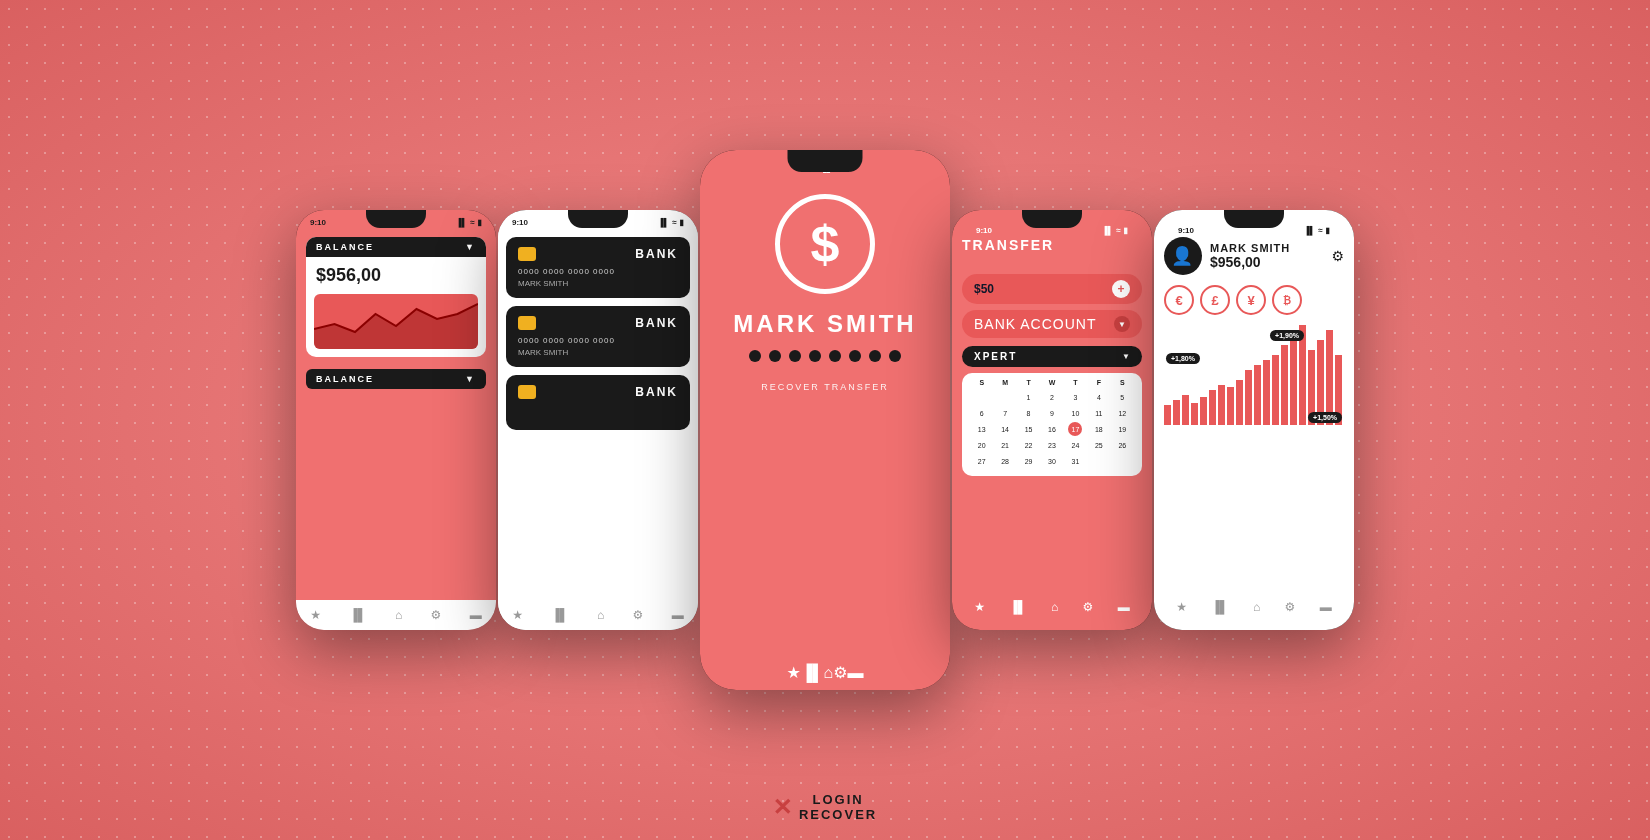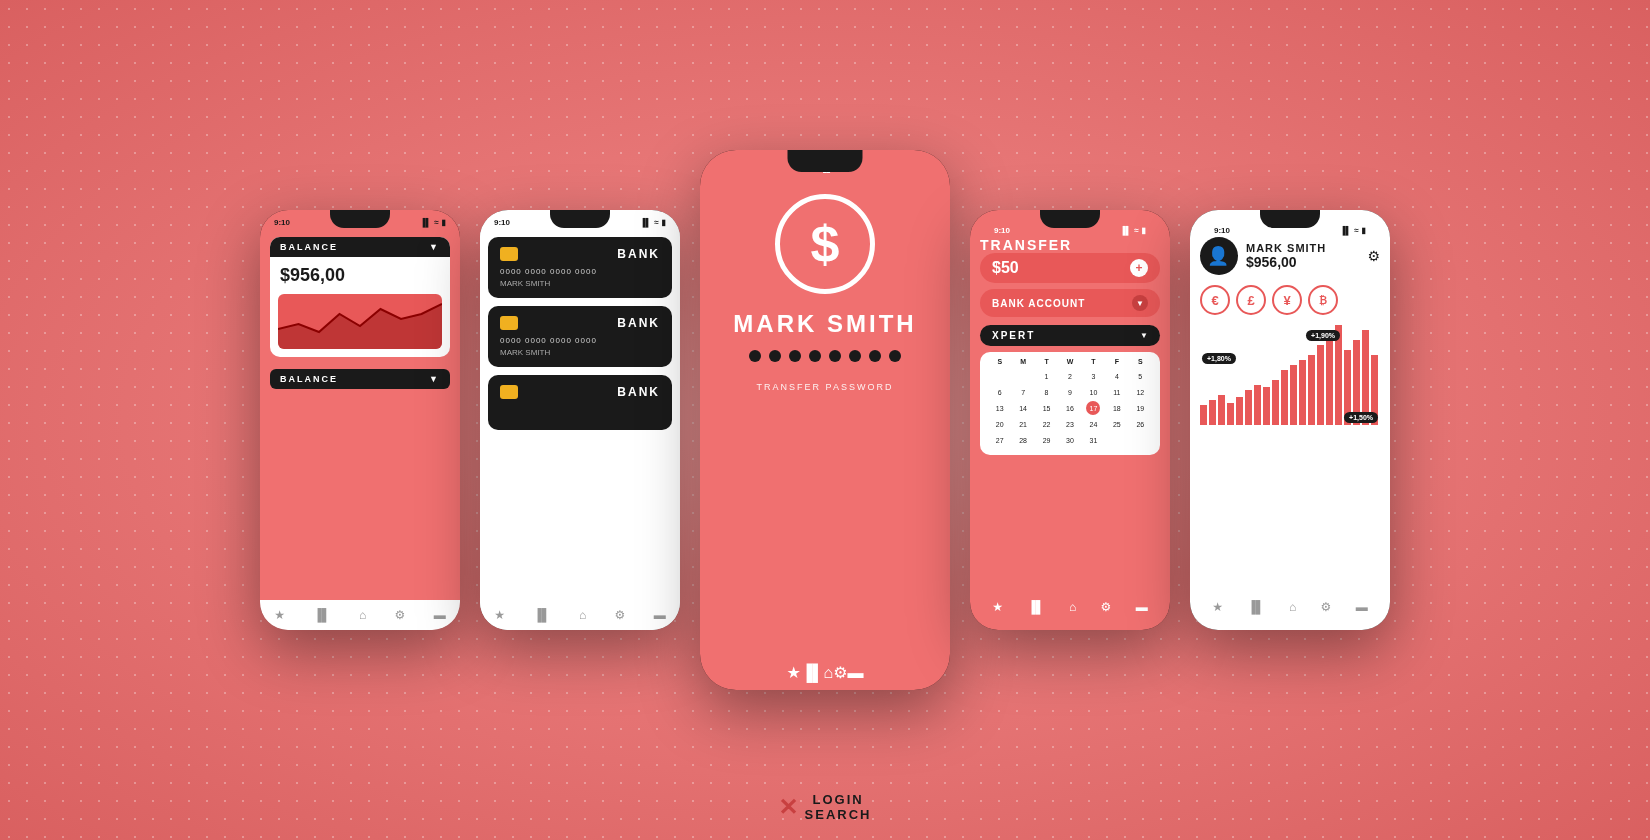--- a/index.html
+++ b/index.html
@@ -22,21 +22,21 @@
       top: 0; left: 0; right: 0; bottom: 0;
       background-image: radial-gradient(circle, rgba(255,255,255,0.3) 1px, transparent 1px);
       background-size: 18px 18px;
       pointer-events: none;
     }
 
     .phones-container {
       display: flex;
       align-items: center;
       justify-content: center;
-      gap: 20px;
+      gap: 2px;
       position: relative;
       z-index: 1;
     }
 
     
     .phone {
       background: #1a1a1a;
       border-radius: 36px;
       position: relative;
       display: flex;
@@ -331,36 +331,36 @@
     .phone4-screen {
       background: #f07070;
       padding: 8px 10px;
     }
 
     .transfer-title {
       color: white;
       font-size: 14px;
       font-weight: 900;
       letter-spacing: 2px;
-      margin-bottom: 0;
+      margin-bottom: 21px;
     }
 
     .amount-row {
       background: #e85858;
       border-radius: 20px;
       display: flex;
       justify-content: space-between;
       align-items: center;
       padding: 6px 12px;
       margin-bottom: 6px;
     }
 
     .amount-text {
-      color: #ffffff;
-      font-size: 16px;
+      color: #0f172a;
+      font-size: 12px;
       font-weight: bold;
     }
 
     .plus-circle {
       background: white;
       color: #e85858;
       border-radius: 50%;
       width: 18px;
       height: 18px;
       display: flex;
@@ -375,22 +375,22 @@
       border-radius: 20px;
       display: flex;
       justify-content: space-between;
       align-items: center;
       padding: 6px 12px;
       margin-bottom: 8px;
     }
 
     .bank-account-text {
       color: white;
-      font-size: 10px;
-      font-weight: bold;
+      font-size: 14px;
+      font-weight: normal;
       letter-spacing: 1px;
       text-align: right;
     }
 
     .dropdown-arrow {
       background: #c84040;
       color: white;
       border-radius: 50%;
       width: 16px;
       height: 16px;
@@ -715,21 +715,21 @@
         <div class="dot"></div>
         <div class="dot"></div>
         <div class="dot"></div>
         <div class="dot"></div>
         <div class="dot"></div>
         <div class="dot"></div>
         <div class="dot"></div>
       </div>
 
 
-      <div class="recover-text">TRANSFER PASSWORD</div>
+      <div class="recover-text">RECOVER TRANSFER</div>
 
       <div class="bottom-nav" style="margin-top:auto; background:#f07070;">
         <span class="nav-icon" style="color:white;">★</span>
         <span class="nav-icon" style="color:white;">▐▌</span>
         <span class="nav-icon" style="color:white;">⌂</span>
         <span class="nav-icon" style="color:white;">⚙</span>
         <span class="nav-icon" style="color:white;">▬</span>
       </div>
     </div>
   </div>
@@ -898,16 +898,16 @@
     </div>
   </div>
 
 </div>
 
 <div class="logo-container">
   <div style="display:flex; align-items:center; gap:6px;">
     <span class="logo-x" style="color:#c84040; font-size:24px;">✕</span>
     <div>
       <div class="logo-text" style="font-size:13px;">LOGIN</div>
-      <div class="logo-text" style="font-size:13px;">SEARCH</div>
+      <div class="logo-text" style="font-size:13px;">RECOVER</div>
     </div>
   </div>
 </div>
 
 </body></html>

